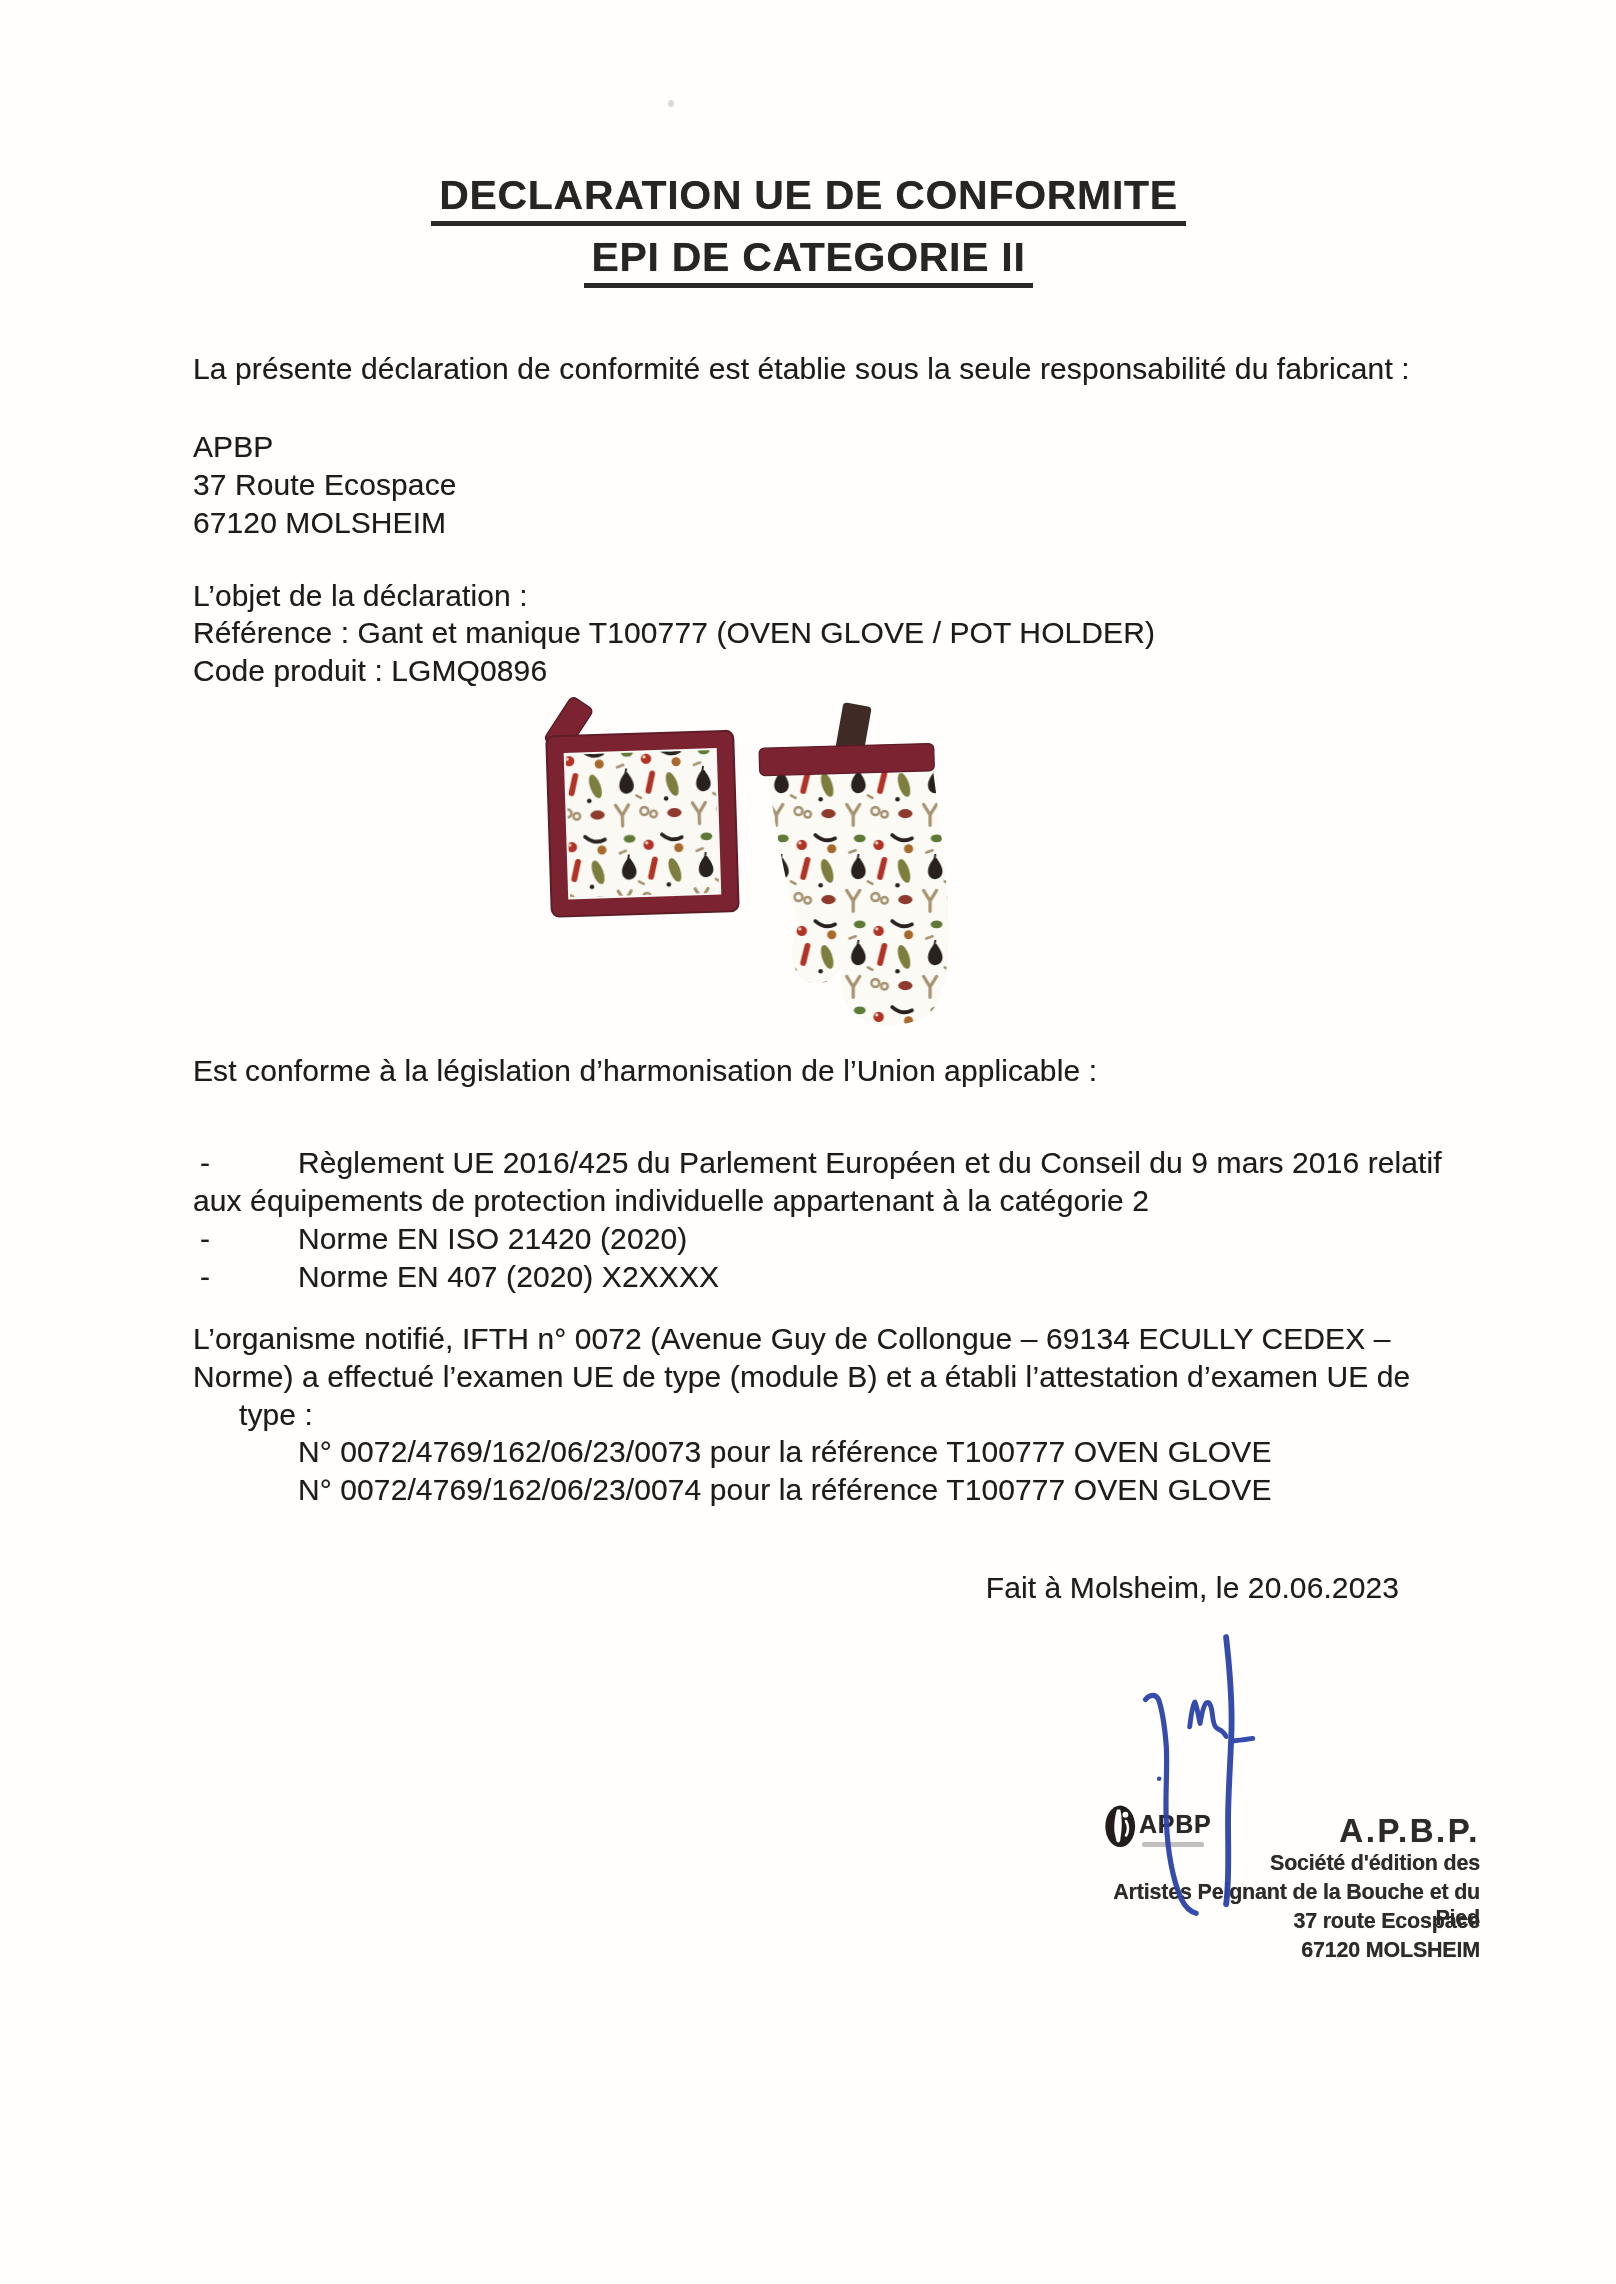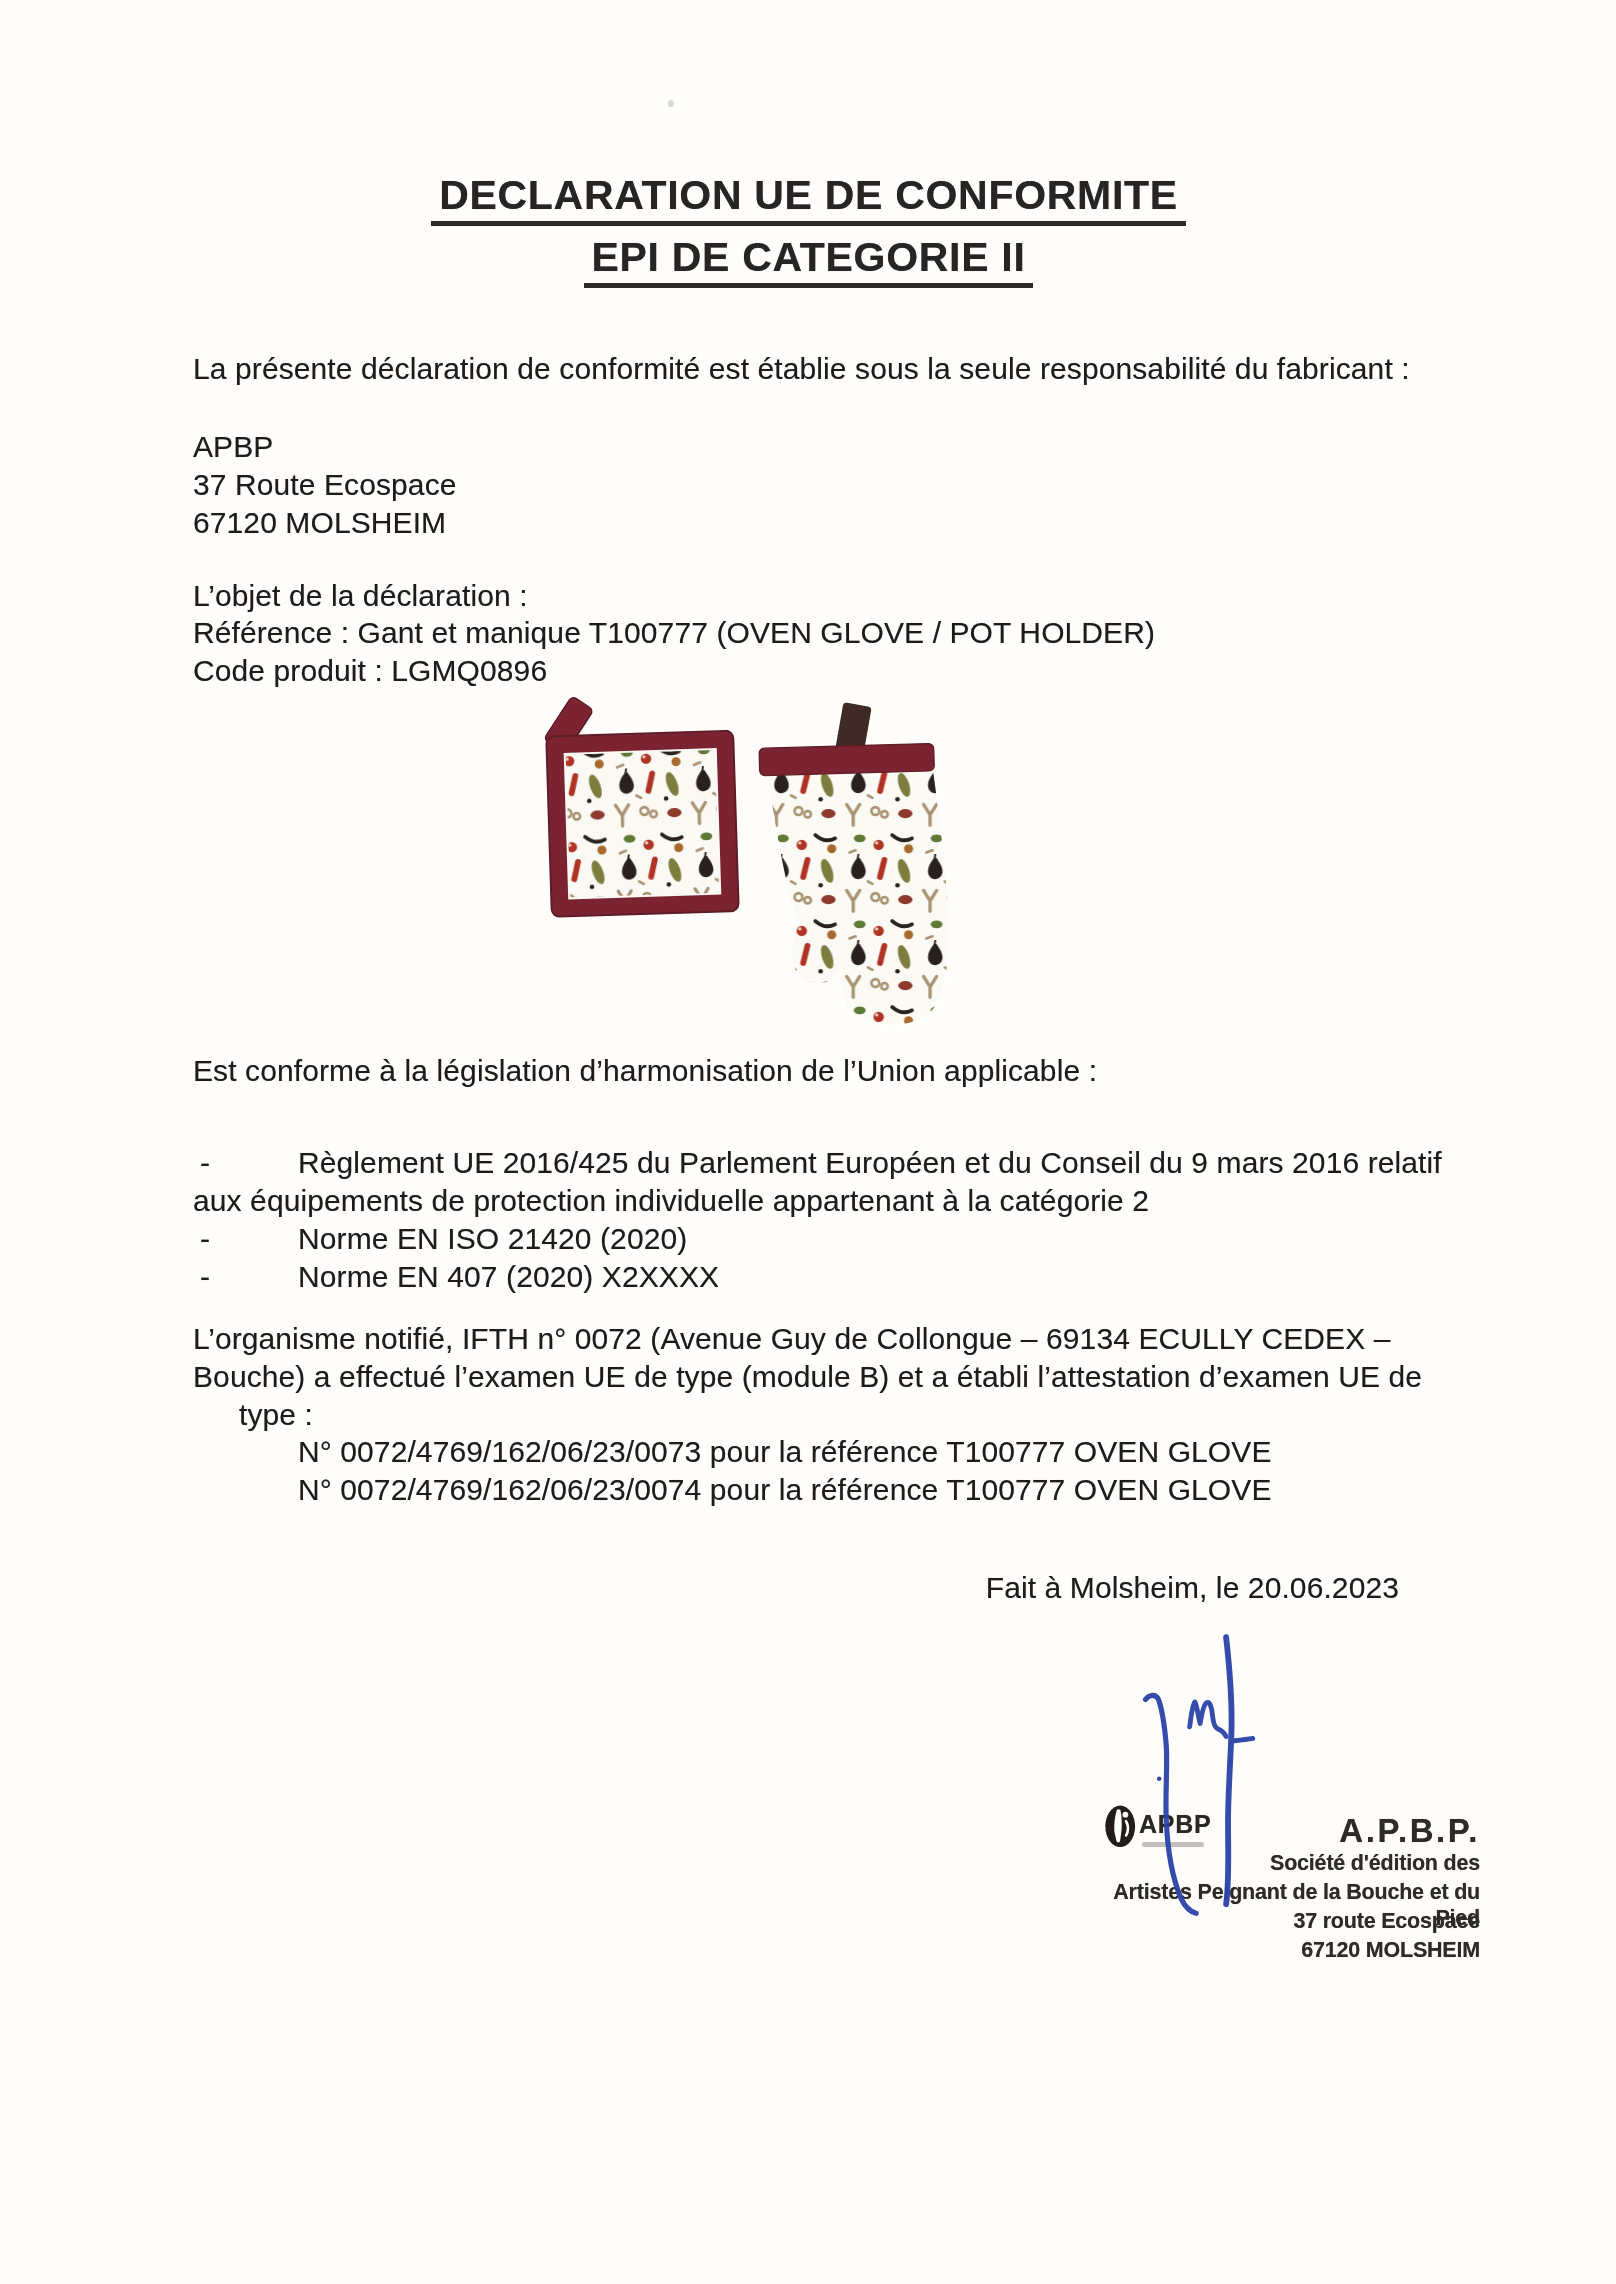--- a/index.html
+++ b/index.html
@@ -168,21 +168,21 @@
   <div class="abs body-text indent-text" style="top:1144px;">Règlement UE 2016/425 du Parlement Européen et du Conseil du 9 mars 2016 relatif</div>
   <div class="abs body-text" style="left:193px;top:1182px;">aux équipements de protection individuelle appartenant à la catégorie 2</div>
 
   <div class="abs body-text indent-dash" style="top:1220px;">-</div>
   <div class="abs body-text indent-text" style="top:1220px;">Norme EN ISO 21420 (2020)</div>
 
   <div class="abs body-text indent-dash" style="top:1258px;">-</div>
   <div class="abs body-text indent-text" style="top:1258px;">Norme EN 407 (2020) X2XXXX</div>
 
   <div class="abs body-text" style="left:193px;top:1320px;">L’organisme notifié, IFTH n° 0072 (Avenue Guy de Collongue – 69134 ECULLY CEDEX –</div>
-  <div class="abs body-text" style="left:193px;top:1358px;">Bouche) a effectué l’examen UE de type (module B) et a établi l’attestation d’examen UE de</div>
+  <div class="abs body-text" style="left:193px;top:1358px;">Norme) a effectué l’examen UE de type (module B) et a établi l’attestation d’examen UE de</div>
   <div class="abs body-text" style="left:193px;top:1396px;margin-left:46px;">type :</div>
   <div class="abs body-text indent-text" style="top:1433px;">N° 0072/4769/162/06/23/0073 pour la référence T100777 OVEN GLOVE</div>
   <div class="abs body-text indent-text" style="top:1471px;">N° 0072/4769/162/06/23/0074 pour la référence T100777 OVEN GLOVE</div>
 
   <div class="abs body-text date-line">Fait à Molsheim, le 20.06.2023</div>
 
   <div class="stamp-block">
     <div class="stamp-org">A.P.B.P.</div>
     <div class="stamp-line">Société d'édition des</div>
     <div class="stamp-line">Artistes Peignant de la Bouche et du Pied</div>

